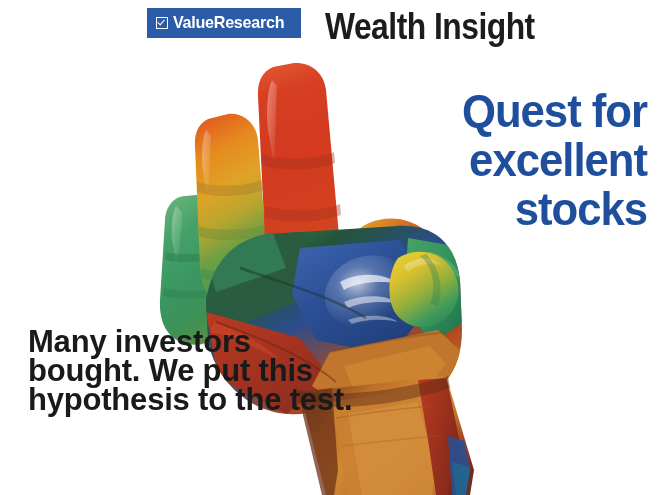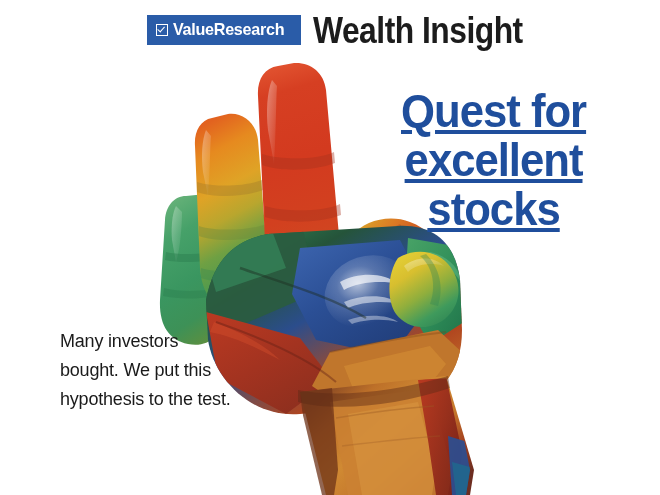--- a/index.html
+++ b/index.html
@@ -16,22 +16,21 @@
     font-family: "Liberation Sans", sans-serif;
     -webkit-font-smoothing: antialiased;
   }
 
   
   .masthead {
     position: absolute;
     left: 147px;
     top: 8px;
     display: flex;
-    align-items: center;
-    gap: 12px;
+    gap: 24px;
     height: 44px;
   }
   .brand-badge {
     display: flex;
     align-items: center;
     gap: 5px;
     background: #2a5ca8;
     color: #ffffff;
     padding: 5px 11px 6px 9px;
     height: 19px;
@@ -77,51 +76,49 @@
     transform: scaleX(0.86);
     transform-origin: left center;
   }
 
   
   .headline {
     position: absolute;
     right: 13px;
     top: 86px;
     width: 330px;
-    text-align: center;
+    text-align: right;
     font-family: "Liberation Sans", sans-serif;
     font-weight: 700;
     font-size: 47px;
     line-height: 49px;
     color: #1f4e9c;
     letter-spacing: -1.1px;
     z-index: 6;
-    text-decoration: underline;
   }
   .headline-line {
     display: block;
     transform: scaleX(0.93);
     transform-origin: right center;
     white-space: nowrap;
   }
 
   
   .deck {
     position: absolute;
     left: 28px;
     top: 327px;
     width: 225px;
     font-family: "Liberation Sans", sans-serif;
-    font-weight: 400;
-    font-size: 18px;
+    font-weight: 700;
+    font-size: 31px;
     line-height: 29px;
     color: #1a1a1a;
     letter-spacing: -0.2px;
     z-index: 6;
-    margin-left: 32px;
   }
   .deck-line { display: block; white-space: nowrap; }
 
   
   .hand-photo {
     position: absolute;
     left: 0;
     top: 0;
     width: 660px;
     height: 495px;

